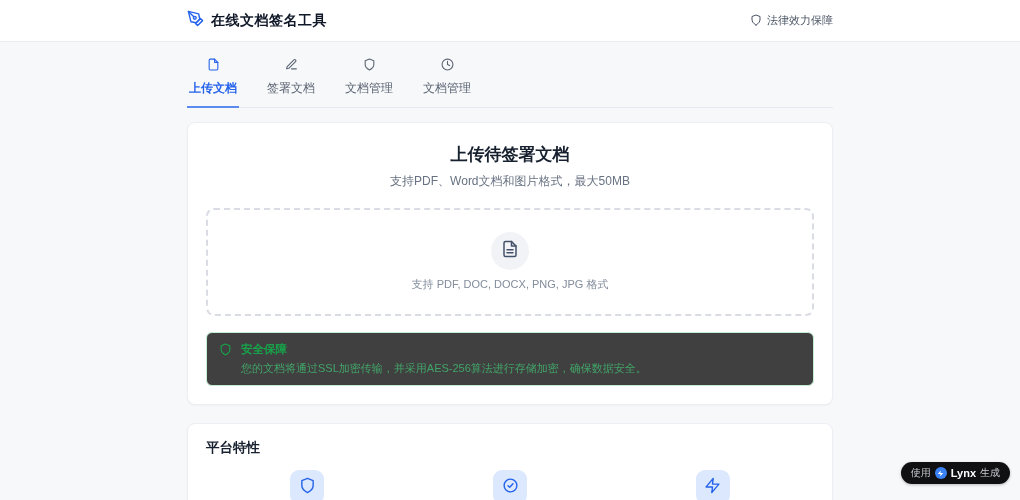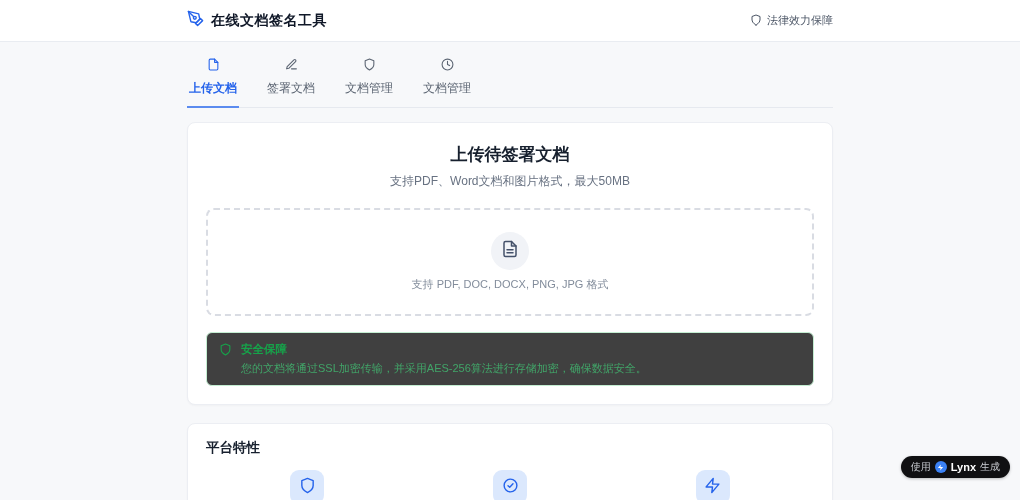--- a/index.html
+++ b/index.html
@@ -94,21 +94,21 @@
   .feature { flex: 1; text-align: center; padding: 0 14px; }
   .feature-icon-tile {
     width: 34px; height: 34px; border-radius: 9px;
     background: #dbe8fd; margin: 0 auto;
     display: flex; align-items: center; justify-content: center;
   }
   .feature-icon-tile svg { width: 17px; height: 17px; color: #2563eb; }
 
   
   .lynx-badge {
-    position: absolute; right: 10px; bottom: 22px;
+    position: absolute; right: 10px; bottom: 16px;
     background: #101012; border-radius: 13px;
     height: 22px; padding: 0 10px;
     display: flex; align-items: center; gap: 4px;
     color: #c9ccd2; font-size: 10px;
     box-shadow: 0 1px 3px rgba(0,0,0,.25);
     cursor: pointer;
   }
   .lynx-logo {
     width: 12px; height: 12px; border-radius: 50%;
     background: #3b82f6;

